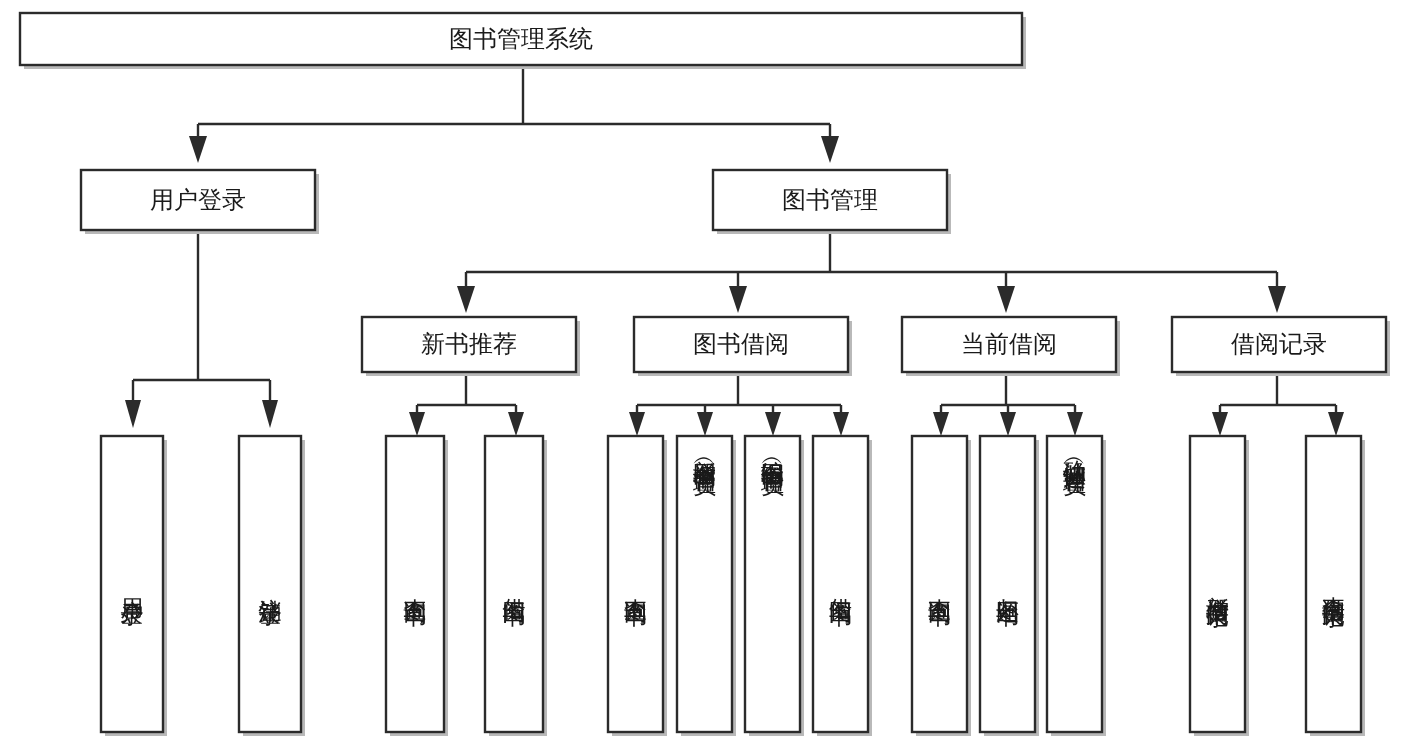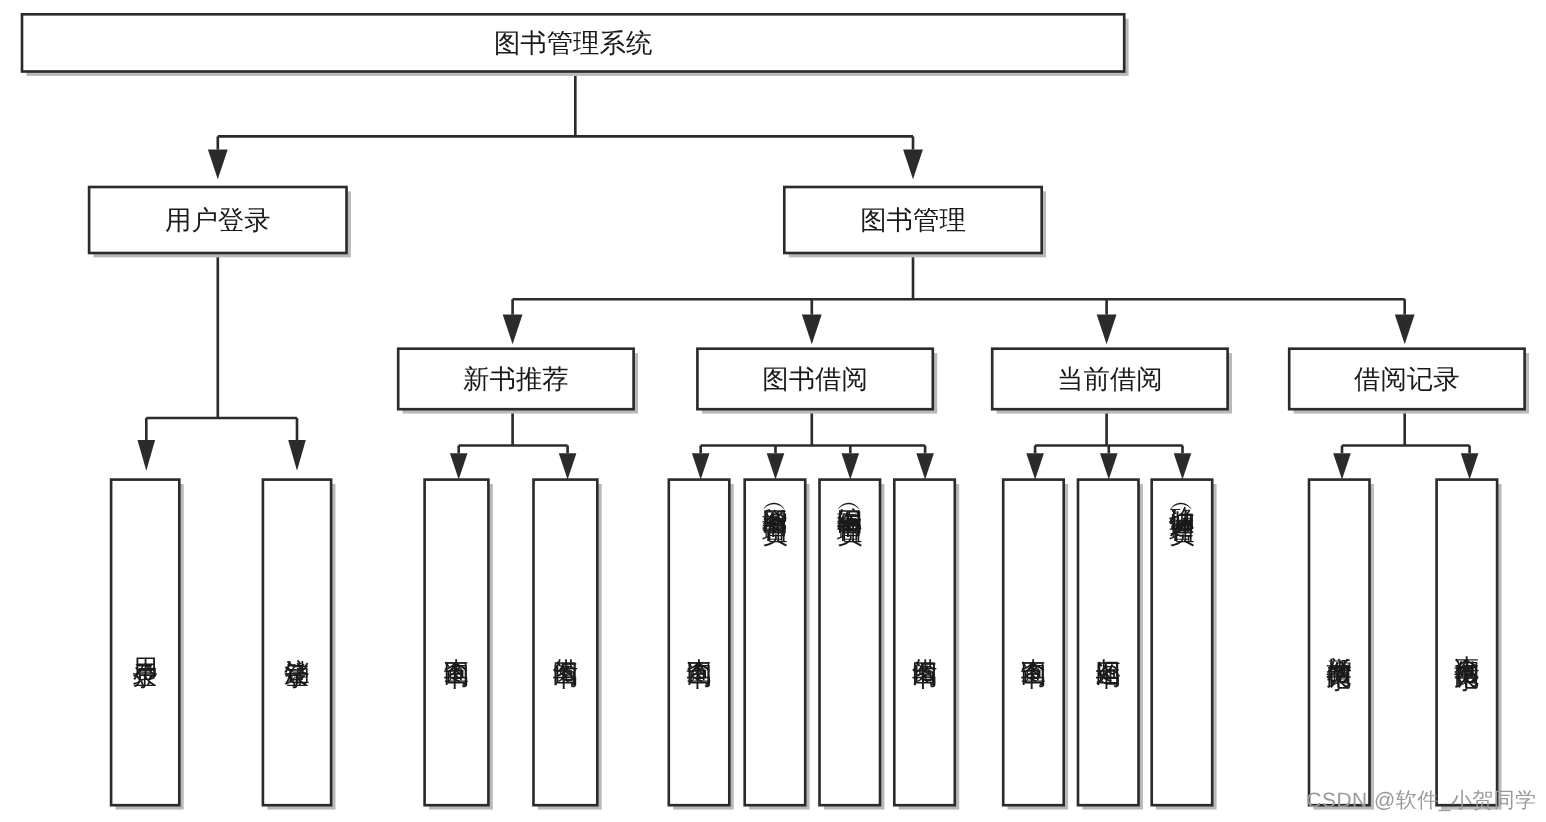--- a/index.html
+++ b/index.html
@@ -291,15 +291,14 @@
   </div>
 
   <div class="vlabel-wrap" style="left:1190px; top:436px; width:55px; height:296px;">
     <span class="vlabel">新增借阅记录</span>
   </div>
 
   <div class="vlabel-wrap" style="left:1306px; top:436px; width:55px; height:296px;">
     <span class="vlabel">查询借阅记录</span>
   </div>
 
-  <div class="watermark">CSDN @软件_小贺同学</div>
 
 </div>
 
 </body></html>

